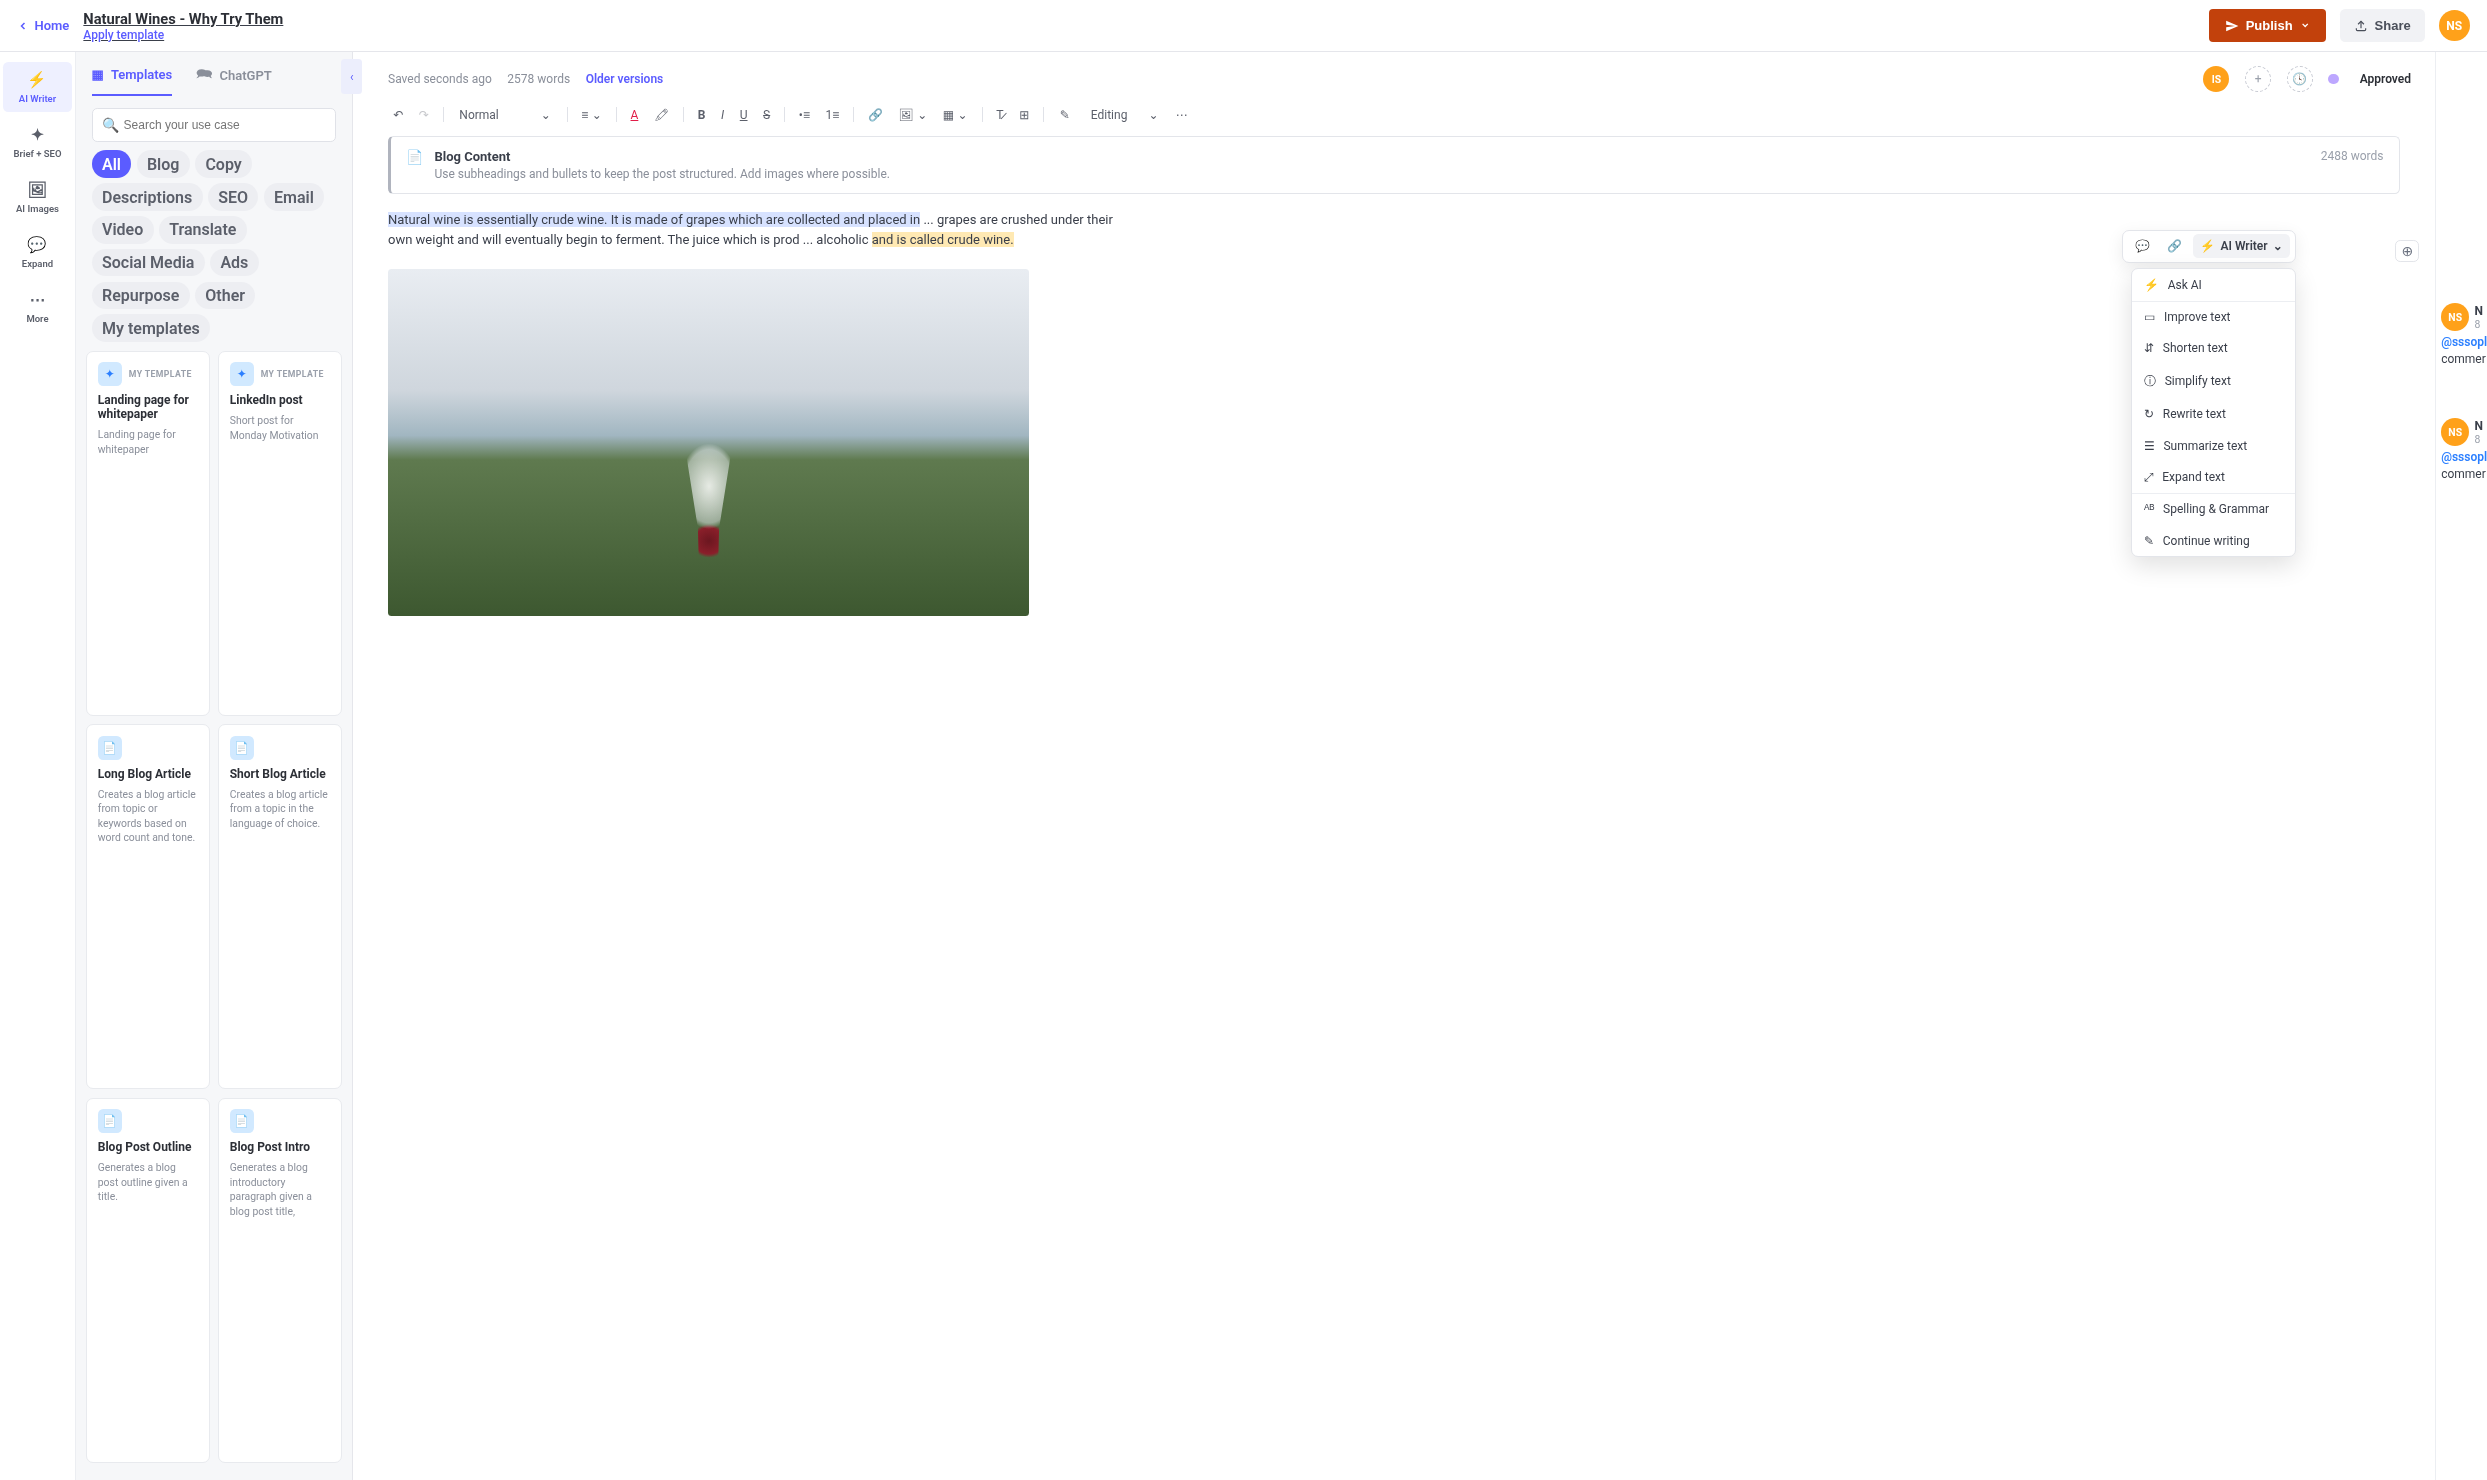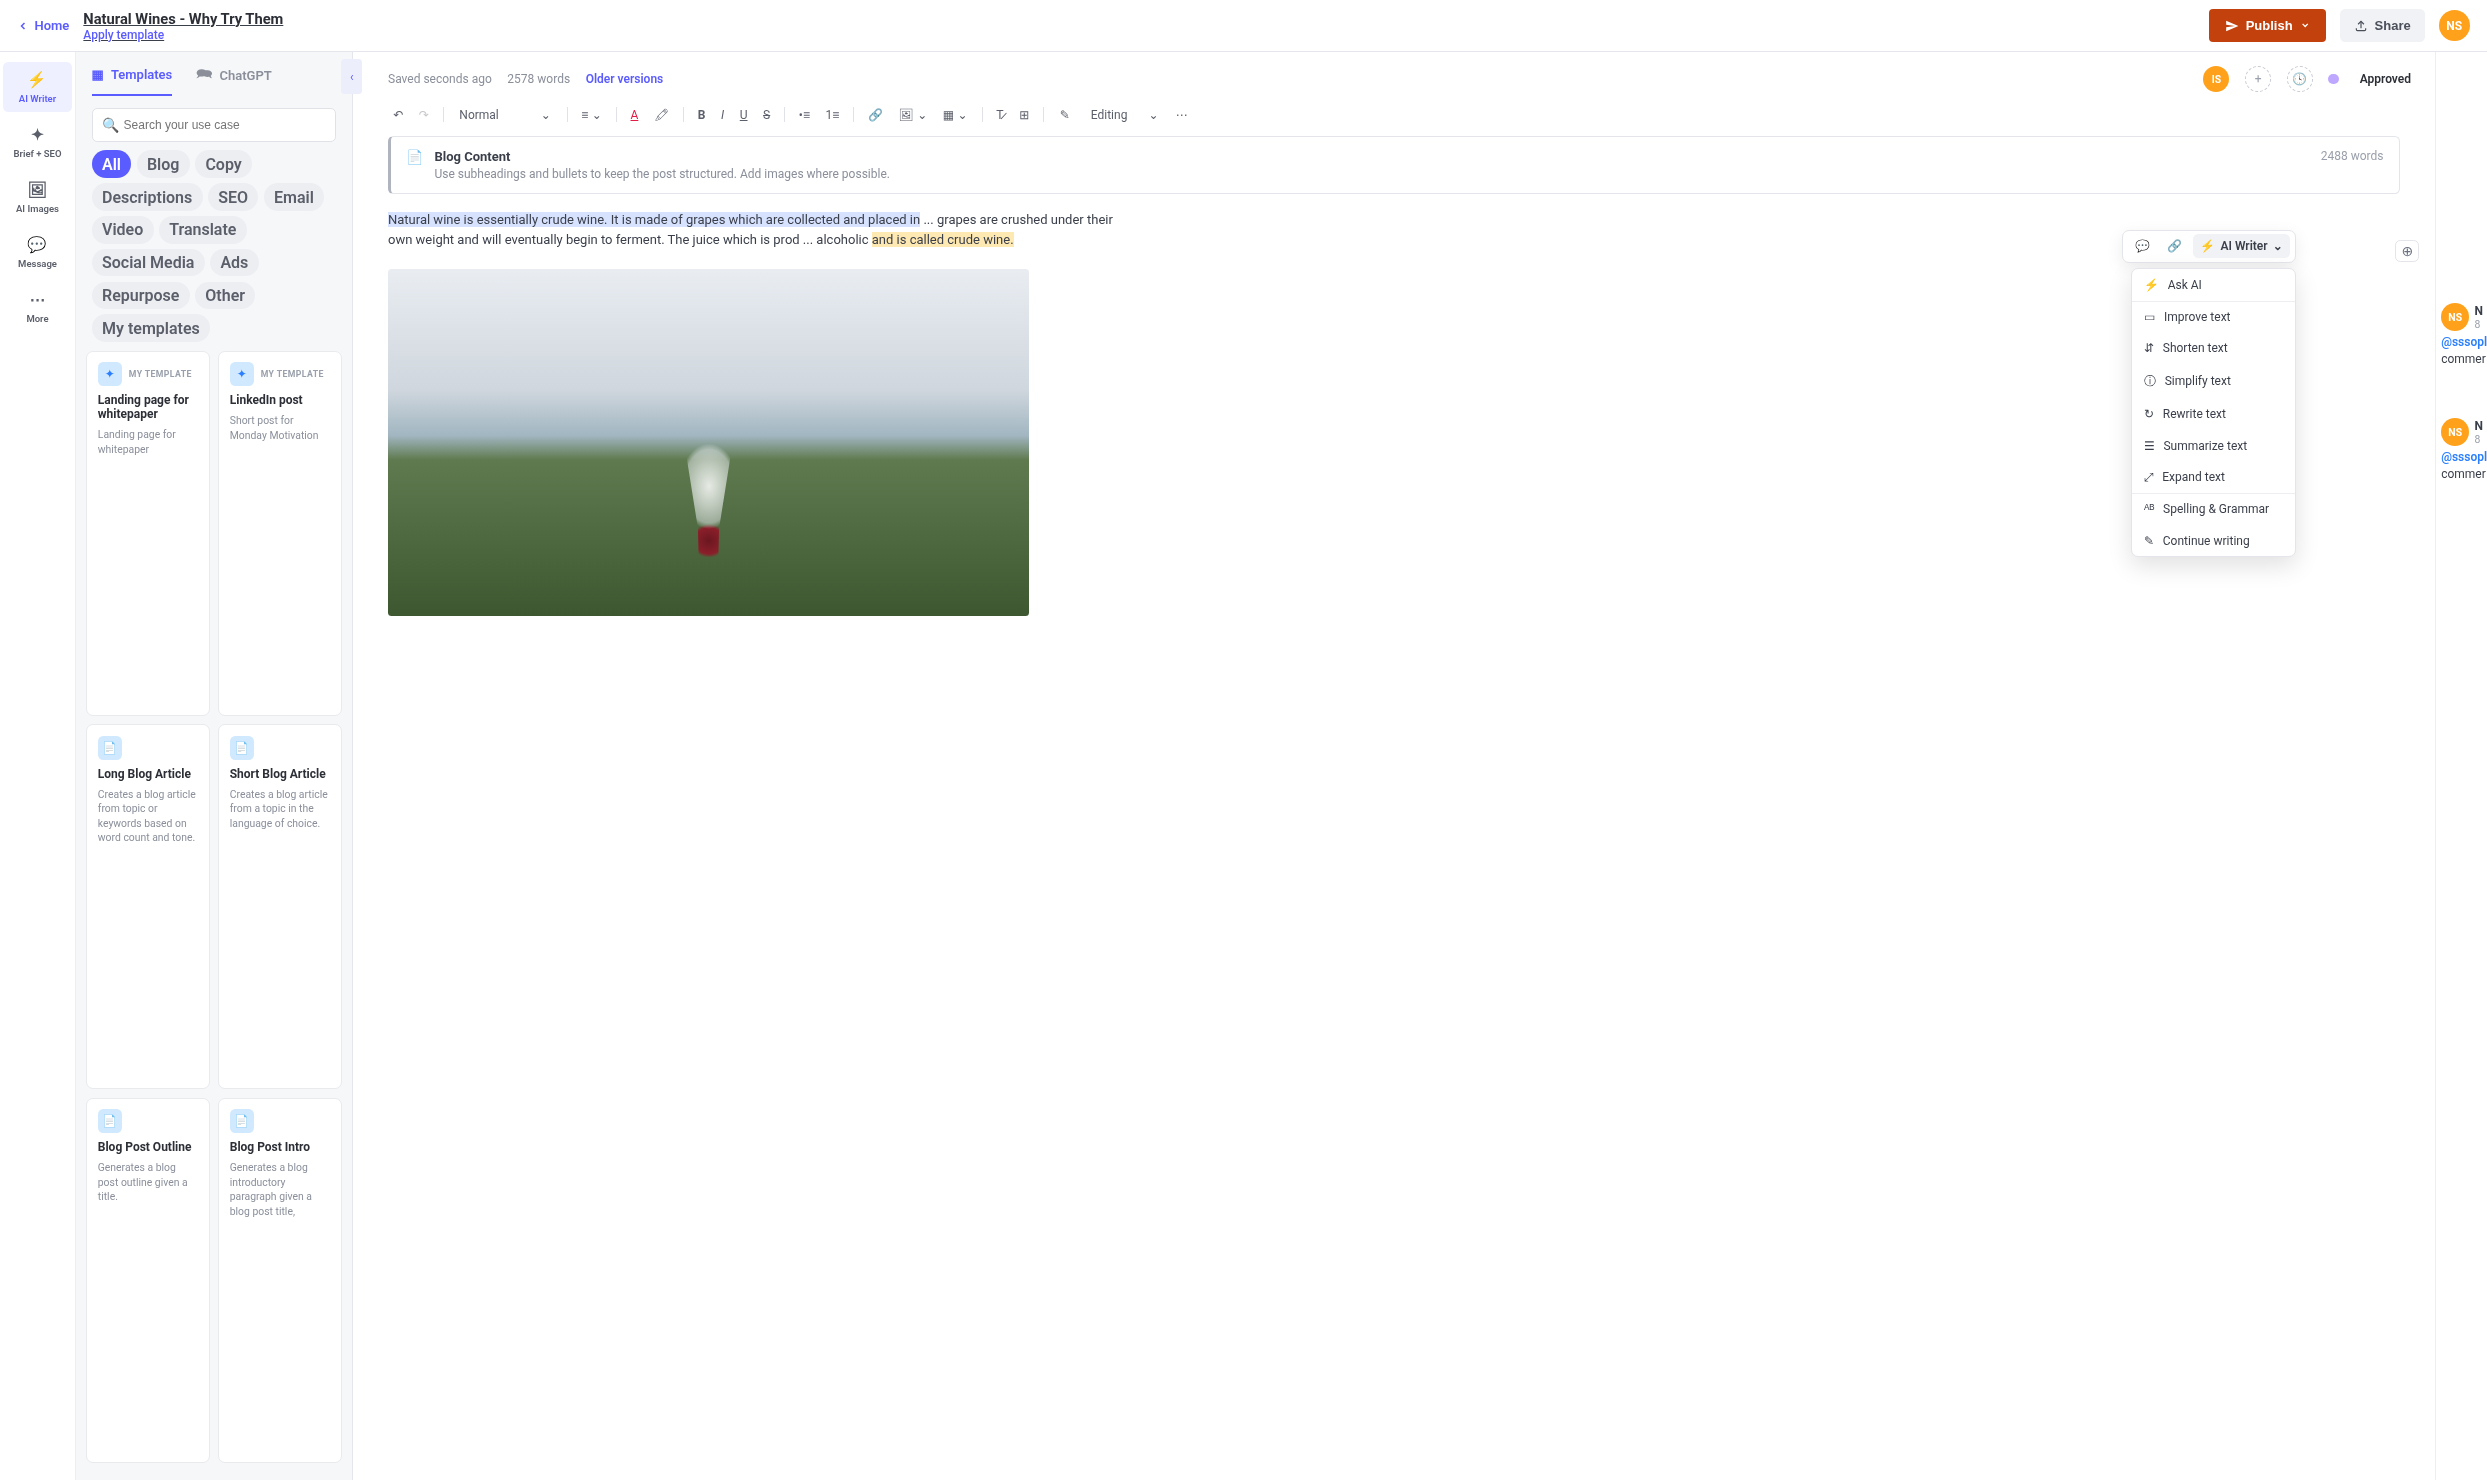--- a/index.html
+++ b/index.html
@@ -215,21 +215,21 @@
     <div class="rail-item">
       <span class="rail-icon">✦</span>
       <span>Brief + SEO</span>
     </div>
     <div class="rail-item">
       <span class="rail-icon">🖼</span>
       <span>AI Images</span>
     </div>
     <div class="rail-item">
       <span class="rail-icon">💬</span>
-      <span>Message</span>
+      <span>Expand</span>
     </div>
     <div class="rail-item">
       <span class="rail-icon">⋯</span>
       <span>More</span>
     </div>
   </div>
 
   <div class="panel">
     <div class="panel-collapse">
       <span>‹</span>

